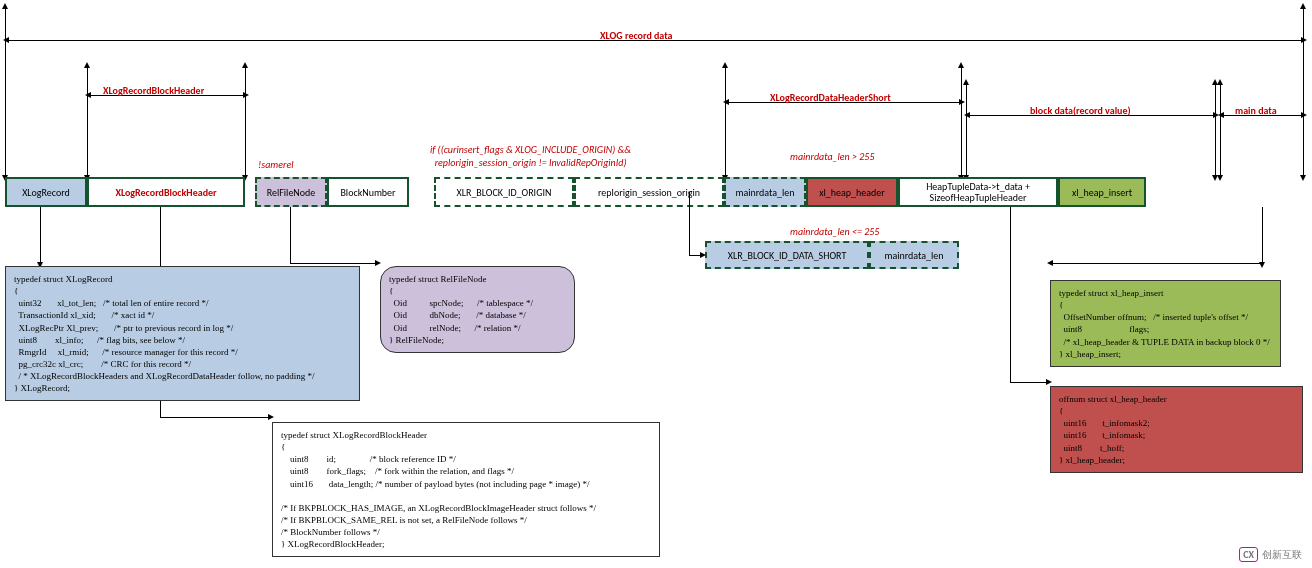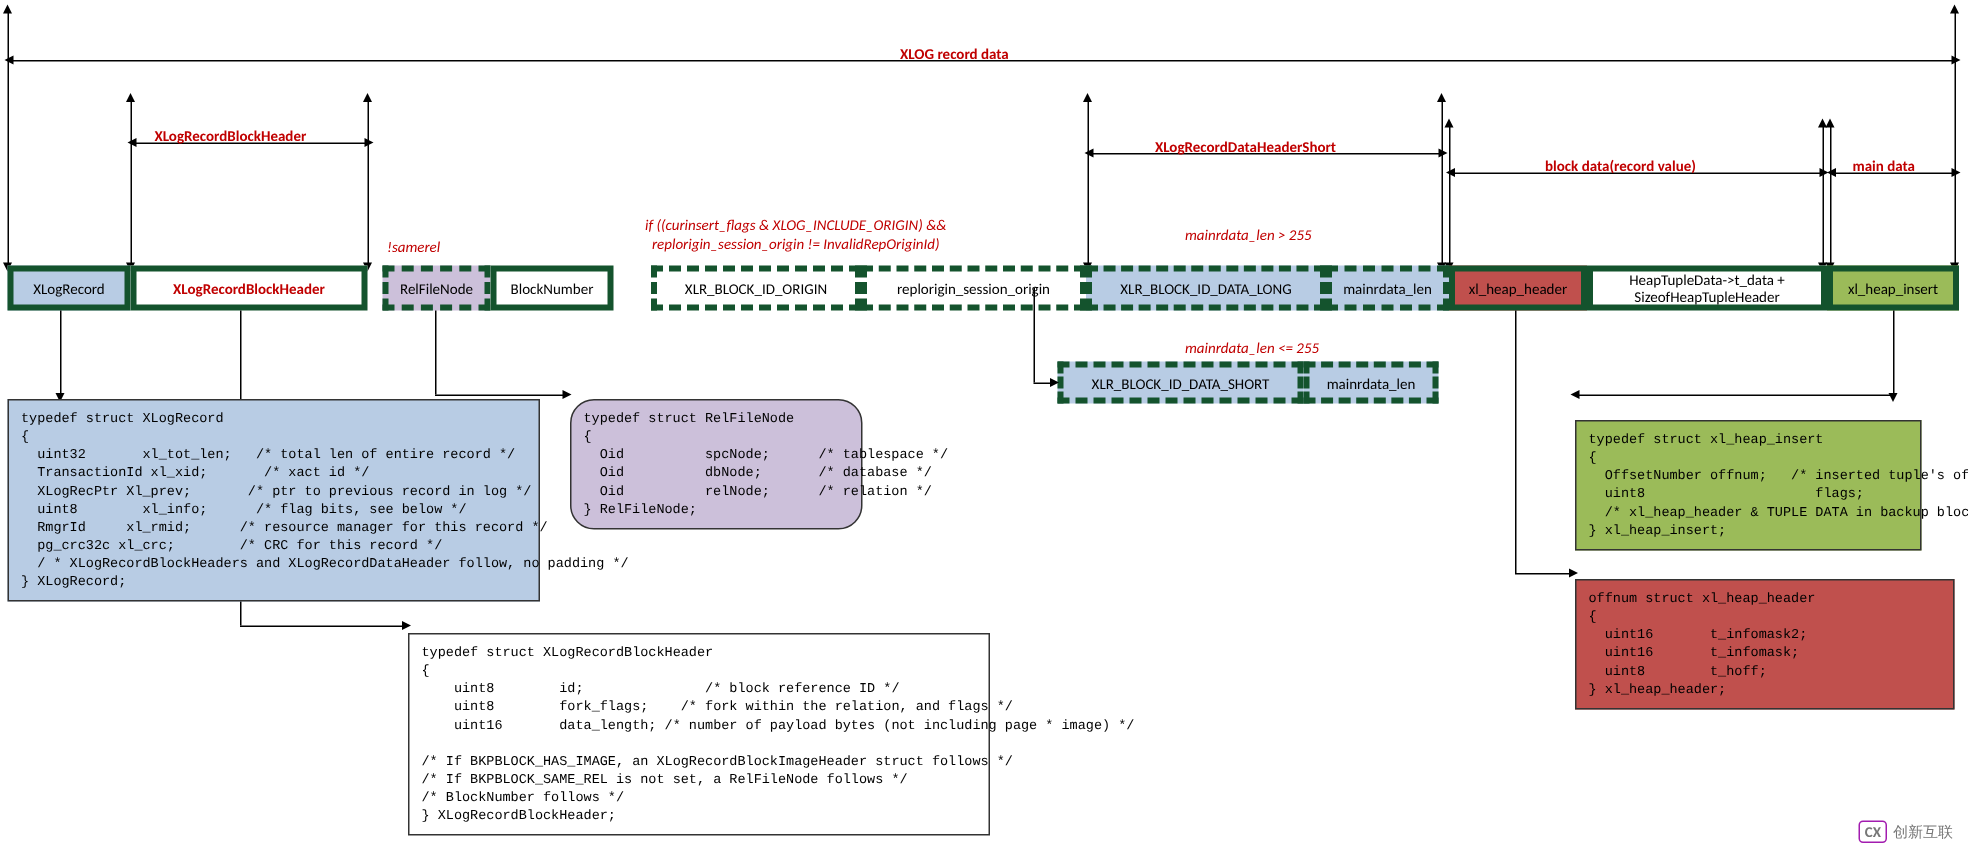--- a/index.html
+++ b/index.html
@@ -1,30 +1,30 @@
 <!DOCTYPE html>
 <html><head>
 <meta charset="utf-8">
 <style>
   * { box-sizing: border-box; margin: 0; padding: 0; }
   body { font-family: Calibri, Arial, sans-serif; font-size: 10px; background: #fff; width: 1312px; height: 568px; position: relative; overflow: hidden; }
   .label, .bracket-label, .note { white-space: nowrap; }
   .bracket-label { color: #c00000; font-weight: bold; position: absolute; text-align: center; }
   .note { color: #c00000; font-style: italic; position: absolute; text-align: center; }
   .row { position: absolute; top: 177px; height: 30px; display: flex; }
-  .cell { border: 4px solid #14532d; display: flex; align-items: center; justify-content: center; padding: 0 6px; height: 30px; }
+  .cell { border: 2px solid #14532d; display: flex; align-items: center; justify-content: center; padding: 0 6px; height: 30px; }
   .dashed { border-style: dashed; }
   .bg-blue { background: #b8cce4; }
   .bg-white { background: #fff; }
   .bg-purple { background: #ccc0da; }
   .bg-red { background: #c0504d; color: #000; }
   .bg-green { background: #9bbb59; }
   .red-text { color: #c00000; font-weight: bold; }
   .struct { position: absolute; border: 1px solid #333; padding: 6px 8px; font-size: 9px; line-height: 1.35; font-family: Calibri, Arial, sans-serif; }
-  .struct pre { font-family: Liberation Mono, monospace; white-space: pre; margin:0;}
+  .struct pre { font-family: Liberation Serif, serif; white-space: pre; margin:0;}
   .arrow-line { position: absolute; background: #000; }
   .arrow-head-down { position: absolute; width: 0; height: 0; border-left: 3px solid transparent; border-right: 3px solid transparent; border-top: 6px solid #000; }
   .arrow-head-up { position: absolute; width: 0; height: 0; border-left: 3px solid transparent; border-right: 3px solid transparent; border-bottom: 6px solid #000; }
   .arrow-head-left { position: absolute; width: 0; height: 0; border-top: 3px solid transparent; border-bottom: 3px solid transparent; border-right: 6px solid #000; }
   .arrow-head-right { position: absolute; width: 0; height: 0; border-top: 3px solid transparent; border-bottom: 3px solid transparent; border-left: 6px solid #000; }
   .logo { position: absolute; right: 10px; bottom: 6px; font-size: 10px; color: #777; display:flex; align-items:center; gap:4px;}
   .logo .l1 { font-weight:bold; border:1px solid #a21caf; border-radius:3px; padding:0 3px; }
 </style>
 </head>
 <body>
@@ -93,21 +93,20 @@
   <div class="cell bg-blue" style="width:82px;">XLogRecord</div>
   <div class="cell bg-white red-text" style="width:158px;">XLogRecordBlockHeader</div>
 </div>
 <div class="row" style="left:255px;">
   <div class="cell bg-purple dashed" style="width:72px;">RelFileNode</div>
   <div class="cell bg-white" style="width:82px;">BlockNumber</div>
 </div>
 <div class="row" style="left:434px;">
   <div class="cell bg-white dashed" style="width:140px;">XLR_BLOCK_ID_ORIGIN</div>
   <div class="cell bg-white dashed" style="width:150px;">replorigin_session_origin</div>
-  <div class="cell bg-blue dashed" style="width:160px;">XLR_BLOCK_ID_DATA_LONG</div>
   <div class="cell bg-blue dashed" style="width:82px;">mainrdata_len</div>
   <div class="cell bg-red" style="width:92px;">xl_heap_header</div>
   <div class="cell bg-white" style="width:160px; white-space:pre; text-align:center; line-height:1.15;">HeapTupleData-&gt;t_data +
 SizeofHeapTupleHeader</div>
   <div class="cell bg-green" style="width:88px;">xl_heap_insert</div>
 </div>
 
 <div style="position:absolute; left:705px; top:241px; display:flex;">
   <div class="cell bg-blue dashed" style="width:164px; height:28px;">XLR_BLOCK_ID_DATA_SHORT</div>
   <div class="cell bg-blue dashed" style="width:90px; height:28px;">mainrdata_len</div>

